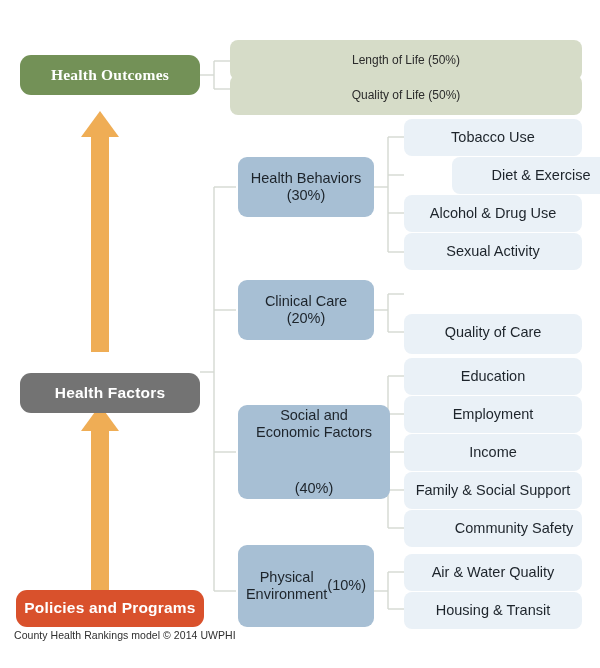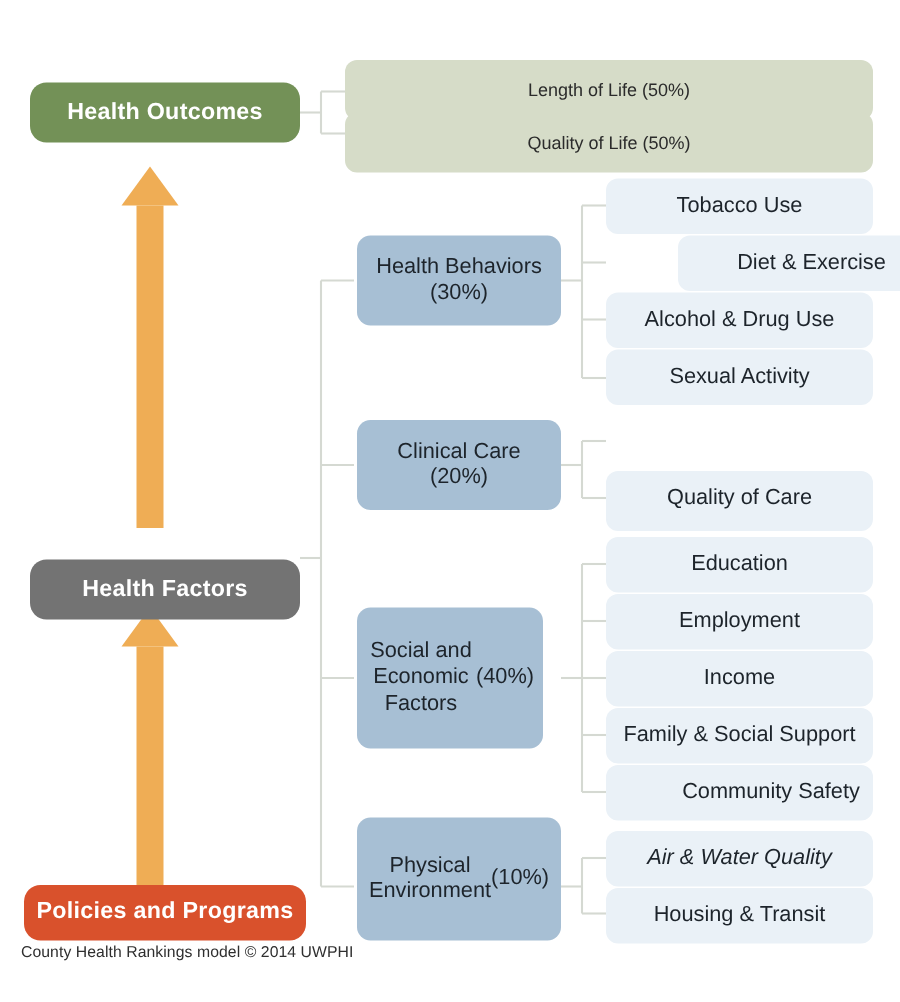--- a/index.html
+++ b/index.html
@@ -46,21 +46,21 @@
   }
 
   
   .node.primary {
     color: #ffffff;
     font-size: 15.5px;
     font-weight: bold;
     letter-spacing: .2px;
     border-radius: 11px;
   }
-  .node.outcomes  { background: #739157; }
+  .node.outcomes  { background: #739157; font-family: Liberation Serif, serif; }
   .node.factors   { background: #737373; margin-top: 21px; }
   .node.policies  { background: #d9512c; }
 
   
   .node.outcome-leaf {
     background: #d6dcc8;
     color: #2b2b2b;
     font-size: 12px;
     font-weight: normal;
     border-radius: 8px;
@@ -220,21 +220,21 @@
     <span>(20%)</span>
   </div>
 
   <div class="node leaf" style="left:404px; top:276px; width:178px; height:37px;margin-top:41px;">
     <span>Access to Care</span>
   </div>
   <div class="node leaf" style="left:404px; top:314px; width:178px; height:37px;">
     <span>Quality of Care</span>
   </div>
 
-  <div class="node category" style="left:238px; top:405px; width:124px; height:94px; justify-content:space-between;">
+  <div class="node category" style="left:238px; top:405px; width:152px; height:94px; flex-direction:column;justify-content:space-between;">
     <span style="white-space:pre-line;">Social and
 Economic Factors</span>
     <span>(40%)</span>
   </div>
 
   <div class="node leaf" style="left:404px; top:358px; width:178px; height:37px;">
     <span>Education</span>
   </div>
   <div class="node leaf" style="left:404px; top:396px; width:178px; height:37px;">
     <span>Employment</span>
@@ -248,21 +248,21 @@
   <div class="node leaf" style="left:404px; top:510px; width:178px; height:37px;padding-left:48px;">
     <span>Community Safety</span>
   </div>
 
   <div class="node category" style="left:238px; top:545px; width:136px; height:82px; flex-direction:row;">
     <span style="white-space:pre-line;">Physical
 Environment</span>
     <span>(10%)</span>
   </div>
 
-  <div class="node leaf" style="left:404px; top:554px; width:178px; height:37px;font-style:italic;">
+  <div class="node leaf" style="left:404px; top:554px; width:178px; height:37px;">
     <span>Air &amp; Water Quality</span>
   </div>
   <div class="node leaf" style="left:404px; top:592px; width:178px; height:37px;">
     <span>Housing &amp; Transit</span>
   </div>
 
   <div id="credit">County Health Rankings model © 2014 UWPHI</div>
 
 </div>
 

